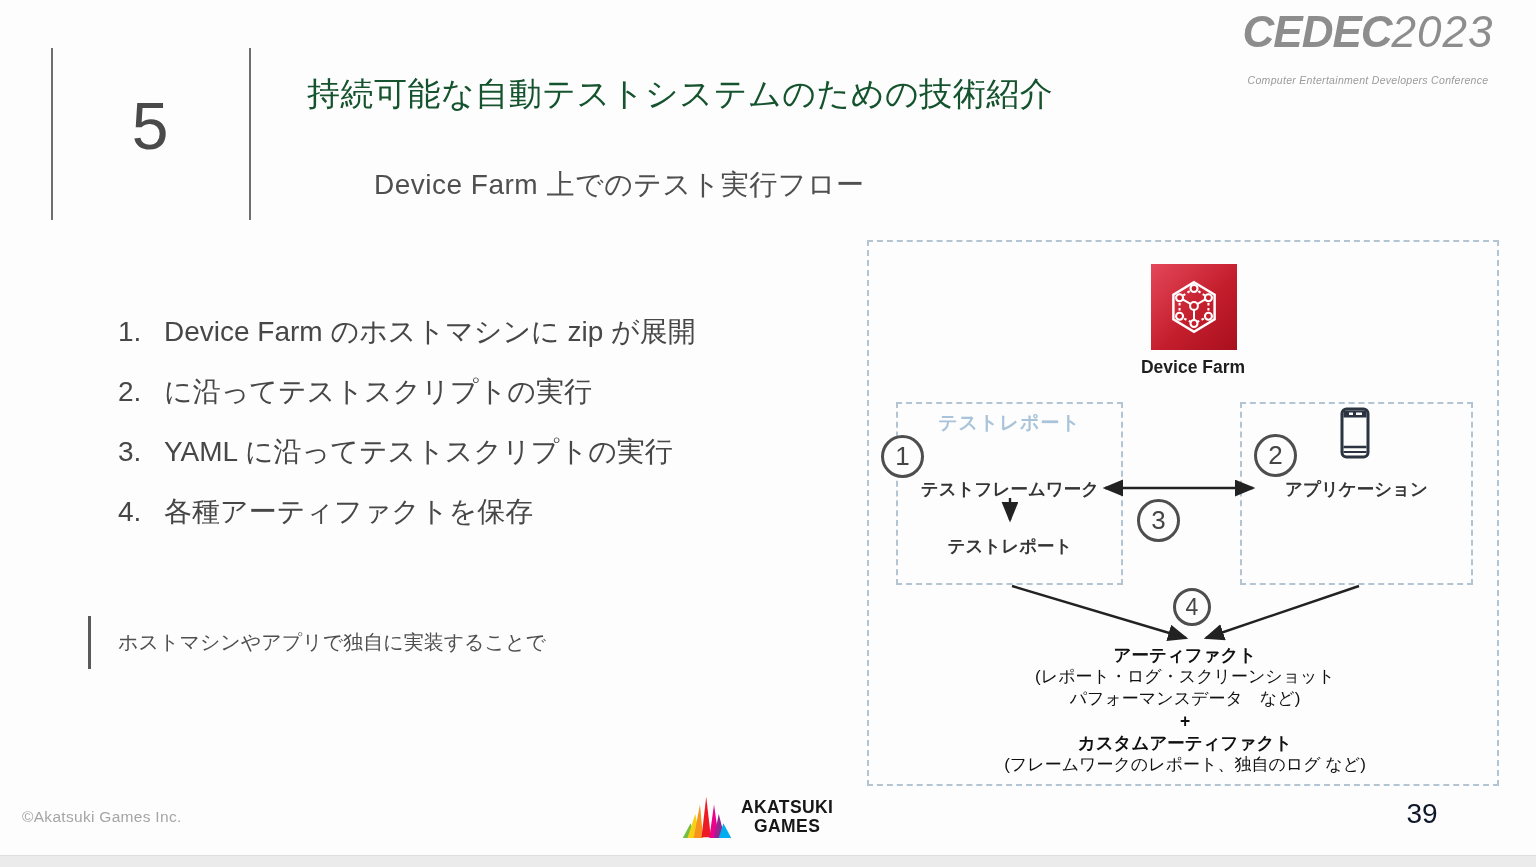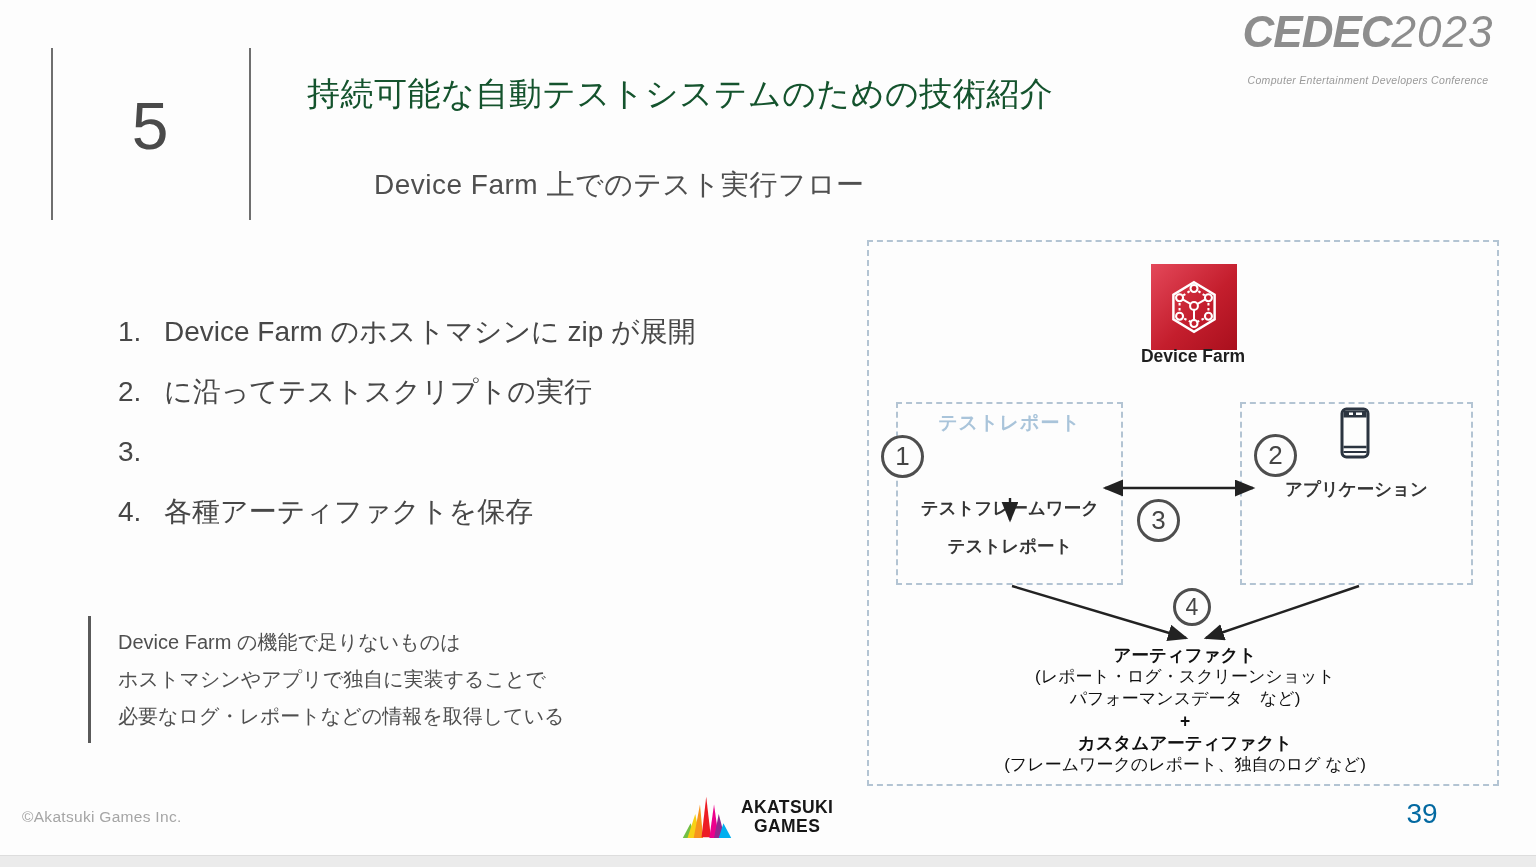--- a/index.html
+++ b/index.html
@@ -38,24 +38,24 @@
   .outer-box{position:absolute;left:867px;top:240px;width:632px;height:546px;
     border:2px dashed #b3c4d3;box-sizing:border-box;}
   .inner-box{position:absolute;border:2px dashed #b3c4d3;box-sizing:border-box;}
   .host-box{left:896px;top:402px;width:227px;height:183px;}
   .app-box{left:1240px;top:402px;width:233px;height:183px;}
   .host-label{position:absolute;left:896px;top:410px;width:227px;text-align:center;
     font-size:19px;font-weight:600;color:#a9c4da;letter-spacing:1px;}
   .df-icon{position:absolute;left:1151px;top:264px;width:86px;height:86px;
     background:linear-gradient(135deg,#e4485a 0%,#c41e2d 55%,#a90f1d 100%);
     display:flex;align-items:center;justify-content:center;}
-  .df-label{position:absolute;left:1123px;top:346px;width:140px;text-align:center;
+  .df-label{position:absolute;left:1123px;top:357px;width:140px;text-align:center;
     font-size:17.5px;font-weight:600;color:#1e1e1e;}
   .node-label{position:absolute;font-size:17.5px;font-weight:600;color:#353535;text-align:center;white-space:nowrap;}
-  .nl-framework{left:905px;top:496px;width:210px;}
+  .nl-framework{left:905px;top:477px;width:210px;}
   .nl-report{left:905px;top:534px;width:210px;}
   .nl-app{left:1250px;top:477px;width:213px;}
   .badge{position:absolute;border:3px solid #4e4e4e;border-radius:50%;background:#fdfdfd;
     color:#454545;display:flex;align-items:center;justify-content:center;
     font-size:26px;font-weight:500;box-sizing:border-box;}
   .b1{left:881px;top:435px;width:43px;height:43px;}
   .b2{left:1254px;top:434px;width:43px;height:43px;}
   .b3{left:1137px;top:499px;width:43px;height:43px;}
   .b4{left:1173px;top:588px;width:38px;height:38px;font-size:23px;}
   .phone{position:absolute;left:1340px;top:407px;}
@@ -64,21 +64,21 @@
   .artifacts{position:absolute;left:935px;top:644px;width:500px;text-align:center;
     color:#101010;font-size:17px;line-height:22px;}
   .art-bold{font-weight:700;font-size:17.5px;}
 
   
   .copyright{position:absolute;left:22px;top:808px;font-size:15.5px;color:#a5a5a5;letter-spacing:0.3px;}
   .ak-logo{position:absolute;left:682px;top:790px;display:flex;align-items:center;gap:9px;}
   .ak-text{font-weight:800;font-size:17.5px;line-height:19.5px;color:#171717;
     letter-spacing:0.4px;text-align:center;}
   .page-num{position:absolute;left:1392px;top:798px;width:60px;text-align:center;
-    font-size:28px;color:#0369a1;}
+    font-size:28px;color:#0f172a;}
   .bottom-strip{position:absolute;left:0;top:855px;width:1536px;height:12px;
     background:#ebebeb;border-top:1px solid #dddddd;box-sizing:border-box;}
 </style>
 </head>
 <body>
 
 <div class="slide">
 
   <div class="vbar" style="left:51px"></div>
   <div class="vbar" style="left:249px"></div>
@@ -95,31 +95,30 @@
     <div class="step">
       <span class="step-num">1.</span>
       <span class="step-text">Device Farm のホストマシンに zip が展開</span>
     </div>
     <div class="step">
       <span class="step-num">2.</span>
       <span class="step-text">に沿ってテストスクリプトの実行</span>
     </div>
     <div class="step">
       <span class="step-num">3.</span>
+      <span class="step-text">YAML に沿ってテストスクリプトの実行</span>
     </div>
     <div class="step">
       <span class="step-num">4.</span>
       <span class="step-text">各種アーティファクトを保存</span>
     </div>
   </div>
 
   <div class="note">
-    <div class="note-line">Device Farm の機能で足りないものは</div>
     <div class="note-line">ホストマシンやアプリで独自に実装することで</div>
-    <div class="note-line">必要なログ・レポートなどの情報を取得している</div>
   </div>
 
   <div class="outer-box"></div>
 
   <div class="df-icon">
     <svg width="66" height="66" viewBox="0 0 64 64">
       <path d="M32 8 L52 20 V44 L32 56 L12 44 V20 Z" fill="none" stroke="#ffffff" stroke-width="2.4"></path>
       <g stroke="#ffffff" stroke-width="2" fill="none">
         <line x1="32" y1="31" x2="18" y2="23"></line>
         <line x1="32" y1="31" x2="46" y2="23"></line>

